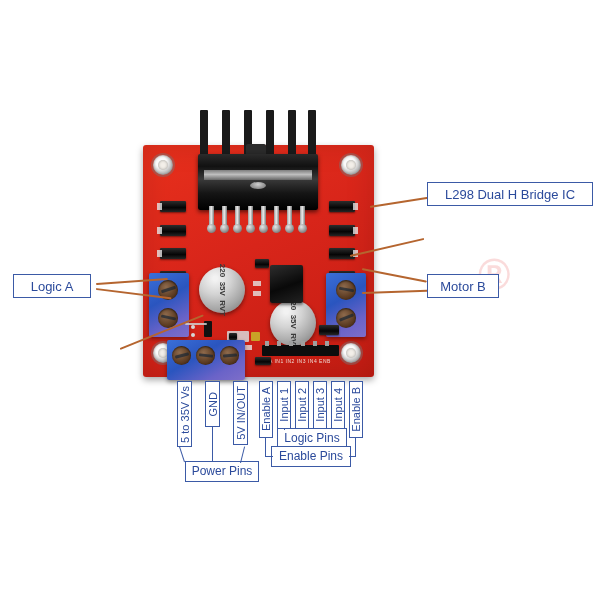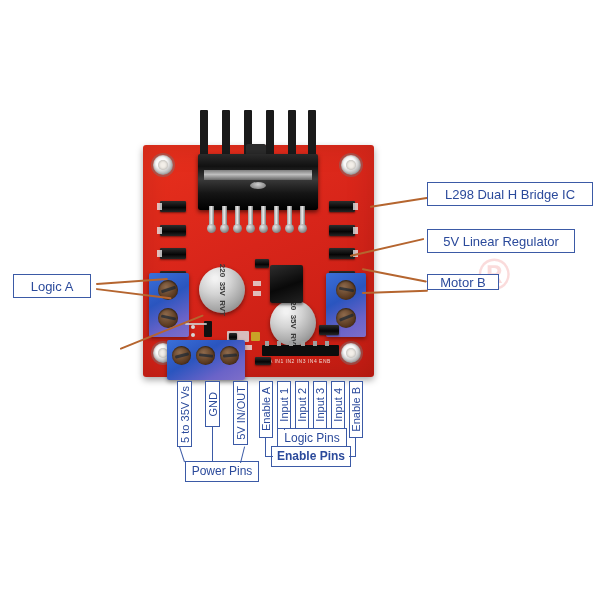--- a/index.html
+++ b/index.html
@@ -238,23 +238,22 @@
   <div class="leader" style="left:370px;top:206px;width:60px;transform:rotate(-9deg);"></div>
   <div class="leader" style="left:350px;top:255px;width:76px;transform:rotate(-13deg);"></div>
   <div class="leader" style="left:362px;top:268px;width:66px;transform:rotate(11deg);"></div>
   <div class="leader" style="left:362px;top:292px;width:66px;transform:rotate(-2deg);"></div>
   <div class="leader" style="left:96px;top:283px;width:72px;transform:rotate(-4deg);"></div>
   <div class="leader" style="left:96px;top:288px;width:76px;transform:rotate(7deg);"></div>
   <div class="leader" style="left:120px;top:348px;width:90px;transform:rotate(-22deg);"></div>
 
   <div class="abox" style="left:427px;top:182px;width:166px;height:24px;">L298 Dual H Bridge IC</div>
 
-  <div class="abox" style="left:427px;top:229px;width:148px;height:24px;">5V Linear Regulator</div>
-
-  <div class="abox" style="left:427px;top:274px;width:72px;height:16px;">Motor B</div>
+
+  <div class="abox" style="left:427px;top:274px;width:72px;height:24px;">Motor B</div>
 
   <div class="abox" style="left:13px;top:274px;width:78px;height:24px;">Logic A</div>
 
 
   <div class="vbox" style="left:177px;top:381px;width:15px;height:66px;">
       <span>5 to 35V Vs</span>
     </div>
 
   <div class="vbox" style="left:205px;top:381px;width:15px;height:46px;">
       <span>GND</span>
@@ -285,21 +284,21 @@
     </div>
 
   <div class="vbox" style="left:349px;top:381px;width:14px;height:57px;">
       <span>Enable B</span>
     </div>
 
   <div class="abox" style="left:277px;top:428px;width:70px;height:21px;font-size:12px;">Logic Pins</div>
 
   <div class="abox" style="left:185px;top:461px;width:74px;height:21px;font-size:12px;">Power Pins</div>
 
-  <div class="abox" style="left:271px;top:446px;width:80px;height:21px;font-size:12px;font-weight:bold;">Enable Pins</div>
+  <div class="abox" style="left:271px;top:446px;width:80px;height:21px;font-size:12px;">Enable Pins</div>
 
   <div class="bline" style="left:184px;top:446px;width:1px;height:16px;transform:rotate(-18deg);transform-origin:bottom;"></div>
   <div class="bline" style="left:212px;top:427px;width:1px;height:35px;"></div>
   <div class="bline" style="left:240px;top:446px;width:1px;height:17px;transform:rotate(14deg);transform-origin:bottom;"></div>
 
   <div class="bline" style="left:284px;top:429px;width:1px;height:1px;"></div>
 
   <div class="bline" style="left:265px;top:438px;width:1px;height:19px;"></div>
   <div class="bline" style="left:265px;top:456px;width:8px;height:1px;"></div>
 

